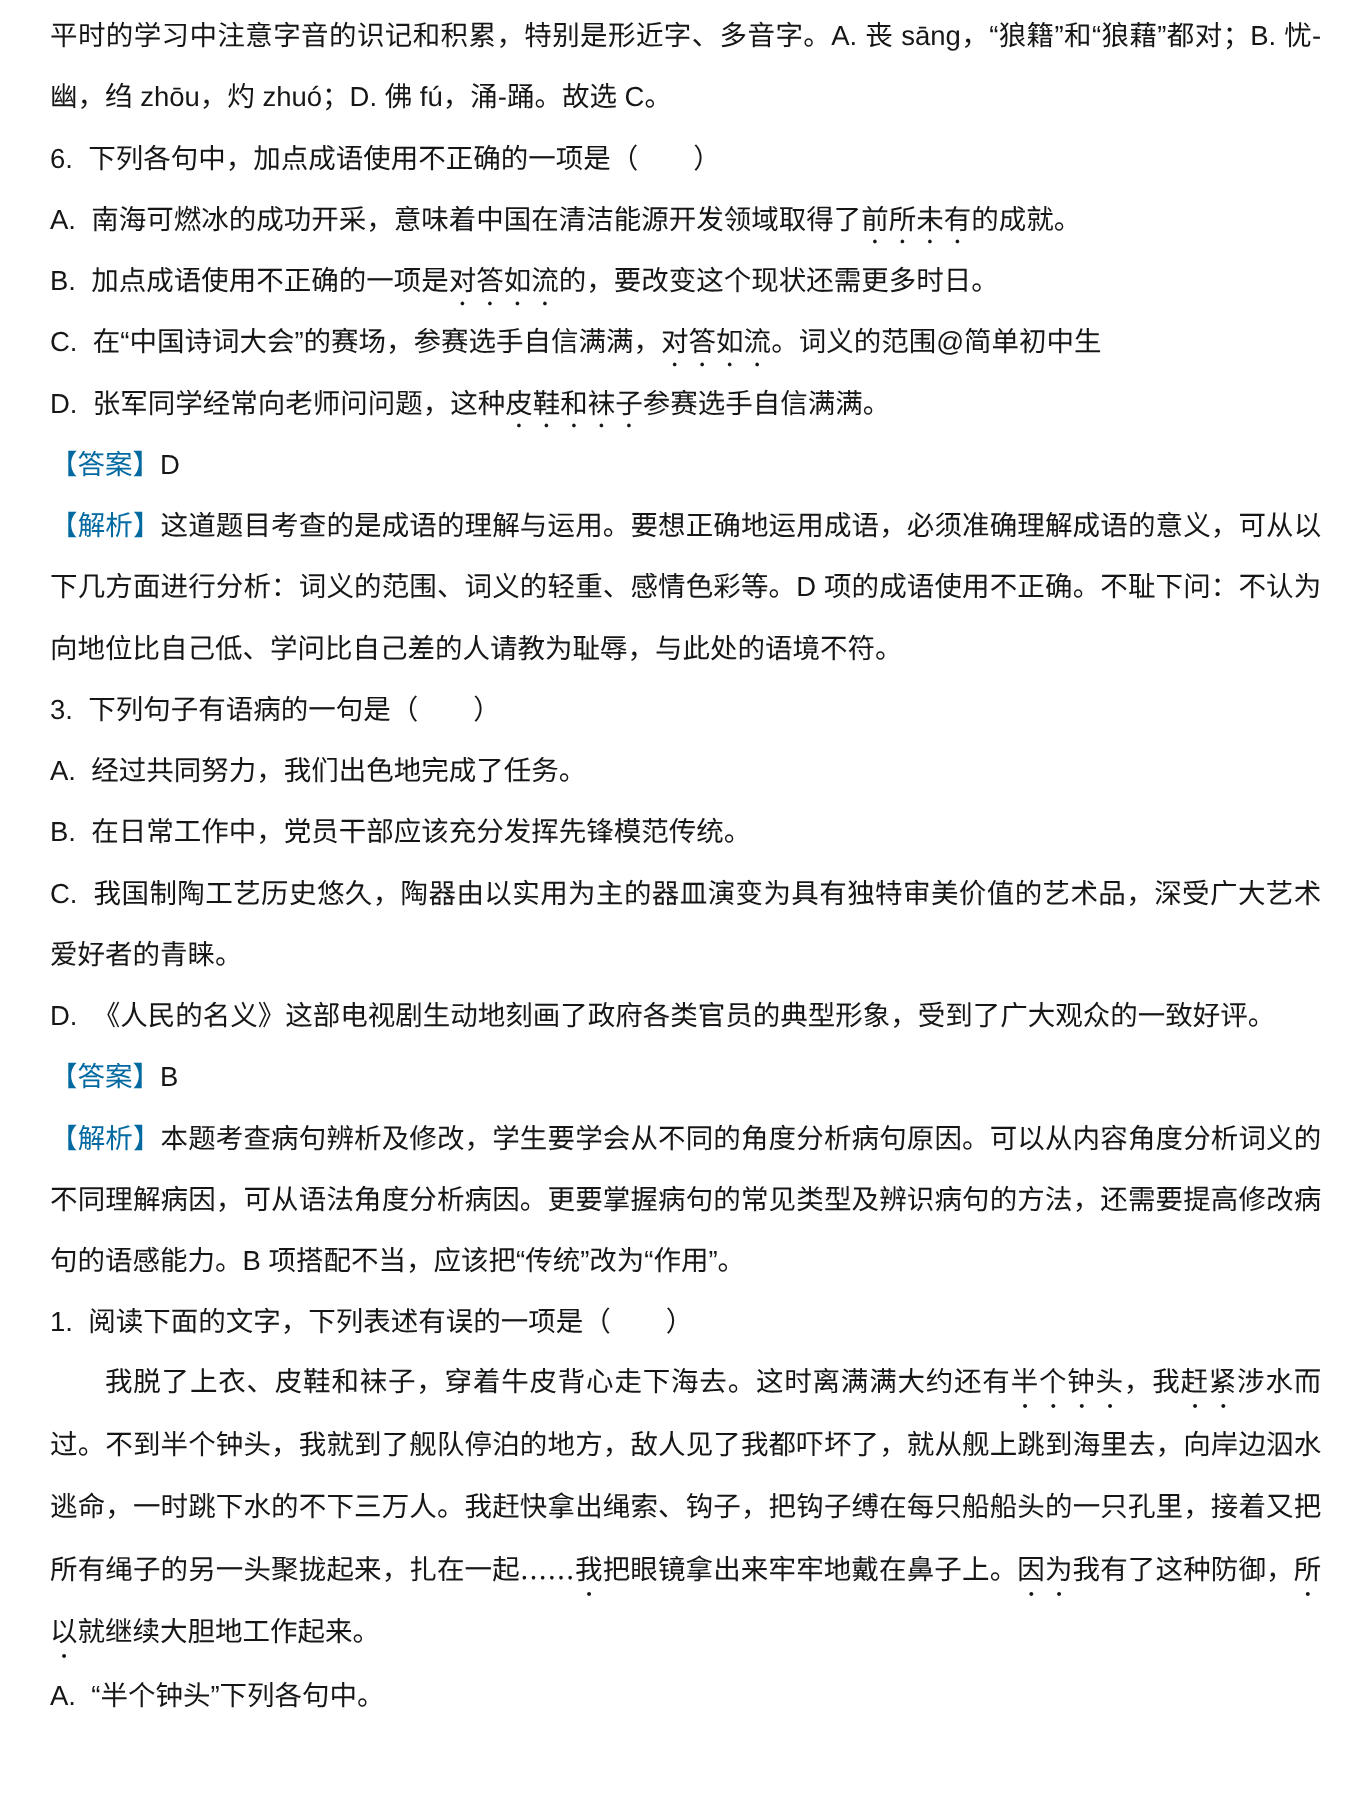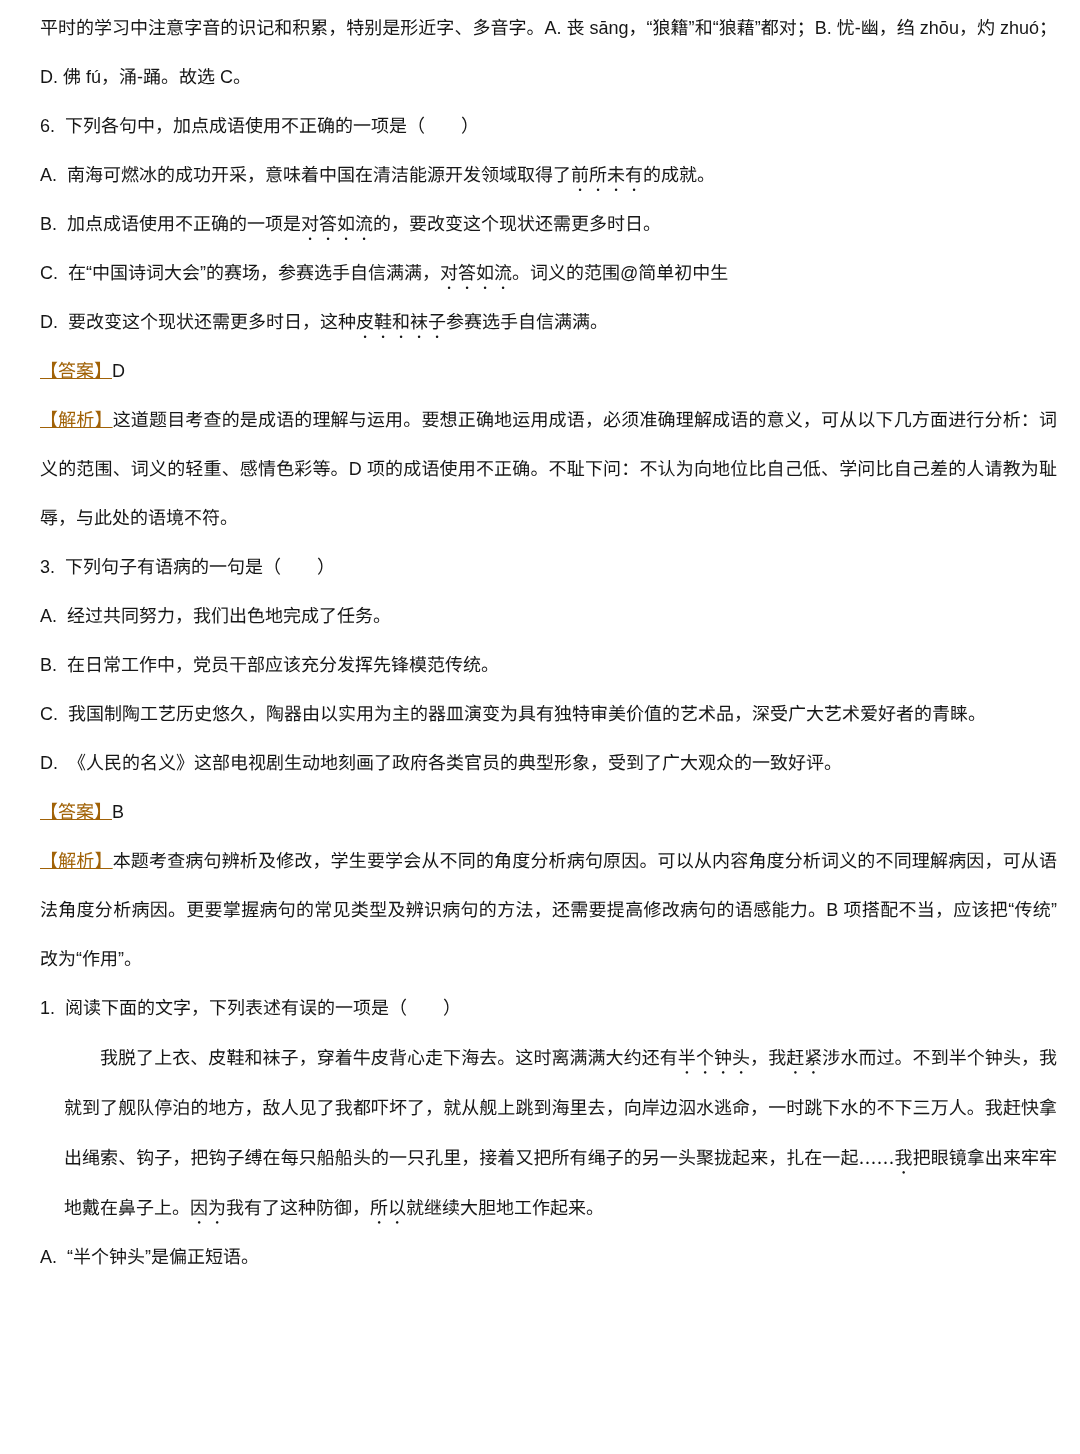--- a/index.html
+++ b/index.html
@@ -11,62 +11,60 @@
     width: 1080px;
     height: 1454px;
     overflow: hidden;
   }
   .doc {
     box-sizing: border-box;
     width: 1080px;
     height: 1454px;
     padding: 4px 23px 0 40px;
     font-family: "Liberation Sans", "DejaVu Sans", sans-serif;
-    font-size: 18px;
+    font-size: 22px;
     line-height: 49px;
     color: #161616;
     text-align: justify;
   }
   .doc p {
     margin: 0;
     white-space: pre-wrap;
   }
   
   p.passage {
     font-family: "DejaVu Serif", "Liberation Serif", serif;
     text-indent: 2em;
     line-height: 50px;
-    margin-left: 24px;
   }
   .red {
-    color: #a16207;
-    text-decoration: underline;
+    color: #0369a1;
   }
   .em {
     -webkit-text-emphasis: filled dot #161616;
     text-emphasis: filled dot #161616;
     -webkit-text-emphasis-position: under right;
     text-emphasis-position: under right;
   }
 </style>
 </head>
 <body>
 
 <main class="doc">
     <p class="body"><span>平时的学习中注意字音的识记和积累，特别是形近字、多音字。A. 丧 sāng，“狼籍”和“狼藉”都对；B. 忧-幽，绉 zhōu，灼 zhuó；D. 佛 fú，涌-踊。故选 C。</span></p>
     <p class="question"><span>6.  下列各句中，加点成语使用不正确的一项是（　　）</span></p>
     <p class="option"><span>A.  南海可燃冰的成功开采，意味着中国在清洁能源开发领域取得了</span><span class="em">前所未有</span><span>的成就。</span></p>
     <p class="option"><span>B.  加点成语使用不正确的一项是</span><span class="em">对答如流</span><span>的，要改变这个现状还需更多时日。</span></p>
     <p class="option"><span>C.  在“中国诗词大会”的赛场，参赛选手自信满满，</span><span class="em">对答如流</span><span>。词义的范围@简单初中生</span></p>
-    <p class="option"><span>D.  要改变这个现状还需更多时日，这种</span><span class="em">皮鞋和袜子</span><span>参赛选手自信满满。</span></p>
+    <p class="option"><span>D.  张军同学经常向老师问问题，这种</span><span class="em">皮鞋和袜子</span><span>参赛选手自信满满。</span></p>
     <p class="answer"><span class="red">【答案】</span><span>D</span></p>
     <p class="analysis"><span class="red">【解析】</span><span>这道题目考查的是成语的理解与运用。要想正确地运用成语，必须准确理解成语的意义，可从以下几方面进行分析：词义的范围、词义的轻重、感情色彩等。D 项的成语使用不正确。不耻下问：不认为向地位比自己低、学问比自己差的人请教为耻辱，与此处的语境不符。</span></p>
     <p class="question"><span>3.  下列句子有语病的一句是（　　）</span></p>
     <p class="option"><span>A.  经过共同努力，我们出色地完成了任务。</span></p>
     <p class="option"><span>B.  在日常工作中，党员干部应该充分发挥先锋模范传统。</span></p>
     <p class="option"><span>C.  我国制陶工艺历史悠久，陶器由以实用为主的器皿演变为具有独特审美价值的艺术品，深受广大艺术爱好者的青睐。</span></p>
     <p class="option"><span>D.  《人民的名义》这部电视剧生动地刻画了政府各类官员的典型形象，受到了广大观众的一致好评。</span></p>
     <p class="answer"><span class="red">【答案】</span><span>B</span></p>
     <p class="analysis"><span class="red">【解析】</span><span>本题考查病句辨析及修改，学生要学会从不同的角度分析病句原因。可以从内容角度分析词义的不同理解病因，可从语法角度分析病因。更要掌握病句的常见类型及辨识病句的方法，还需要提高修改病句的语感能力。B 项搭配不当，应该把“传统”改为“作用”。</span></p>
     <p class="question"><span>1.  阅读下面的文字，下列表述有误的一项是（　　）</span></p>
     <p class="passage"><span>我脱了上衣、皮鞋和袜子，穿着牛皮背心走下海去。这时离满满大约还有</span><span class="em">半个钟头</span><span>，我</span><span class="em">赶紧</span><span>涉水而过。不到半个钟头，我就到了舰队停泊的地方，敌人见了我都吓坏了，就从舰上跳到海里去，向岸边泅水逃命，一时跳下水的不下三万人。我赶快拿出绳索、钩子，把钩子缚在每只船船头的一只孔里，接着又把所有绳子的另一头聚拢起来，扎在一起……</span><span class="em">我</span><span>把眼镜拿出来牢牢地戴在鼻子上。</span><span class="em">因为</span><span>我有了这种防御，</span><span class="em">所以</span><span>就继续大胆地工作起来。</span></p>
-    <p class="option"><span>A.  “半个钟头”是偏正短语。</span></p>
+    <p class="option"><span>A.  “半个钟头”下列各句中。</span></p>
   </main>
 
 </body></html>

